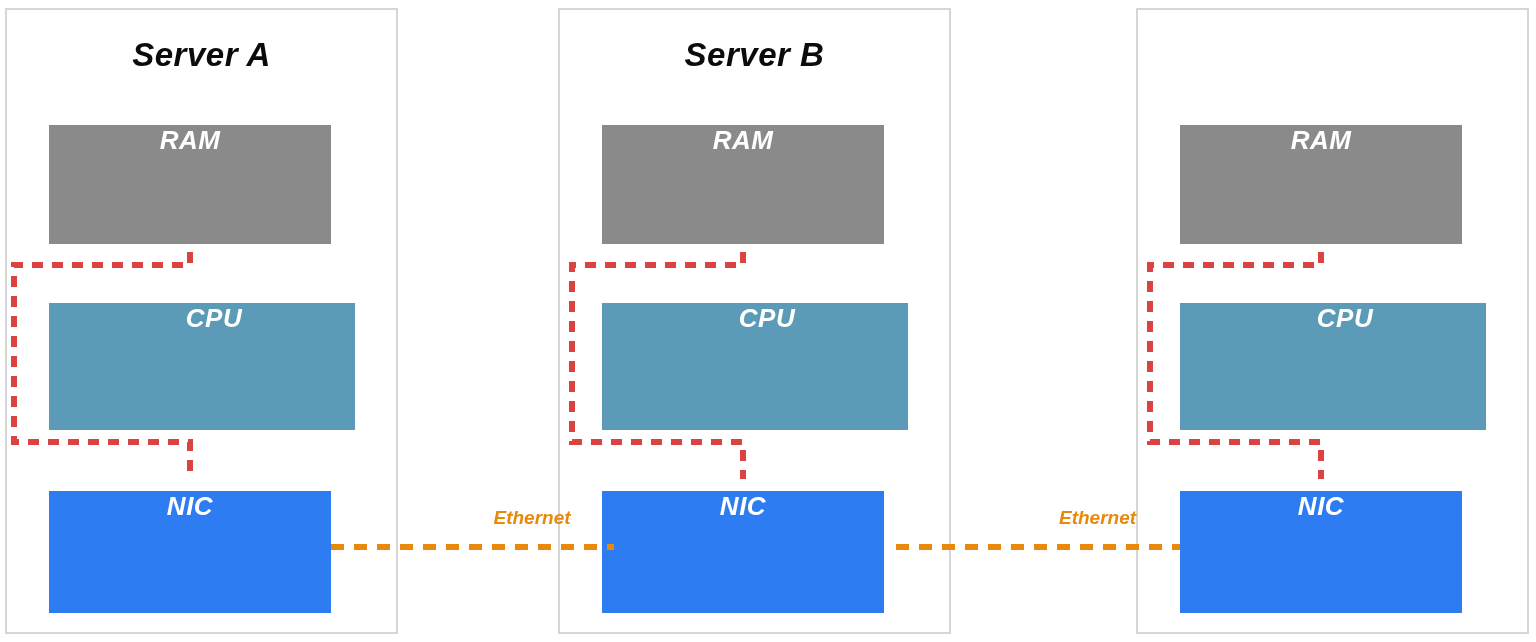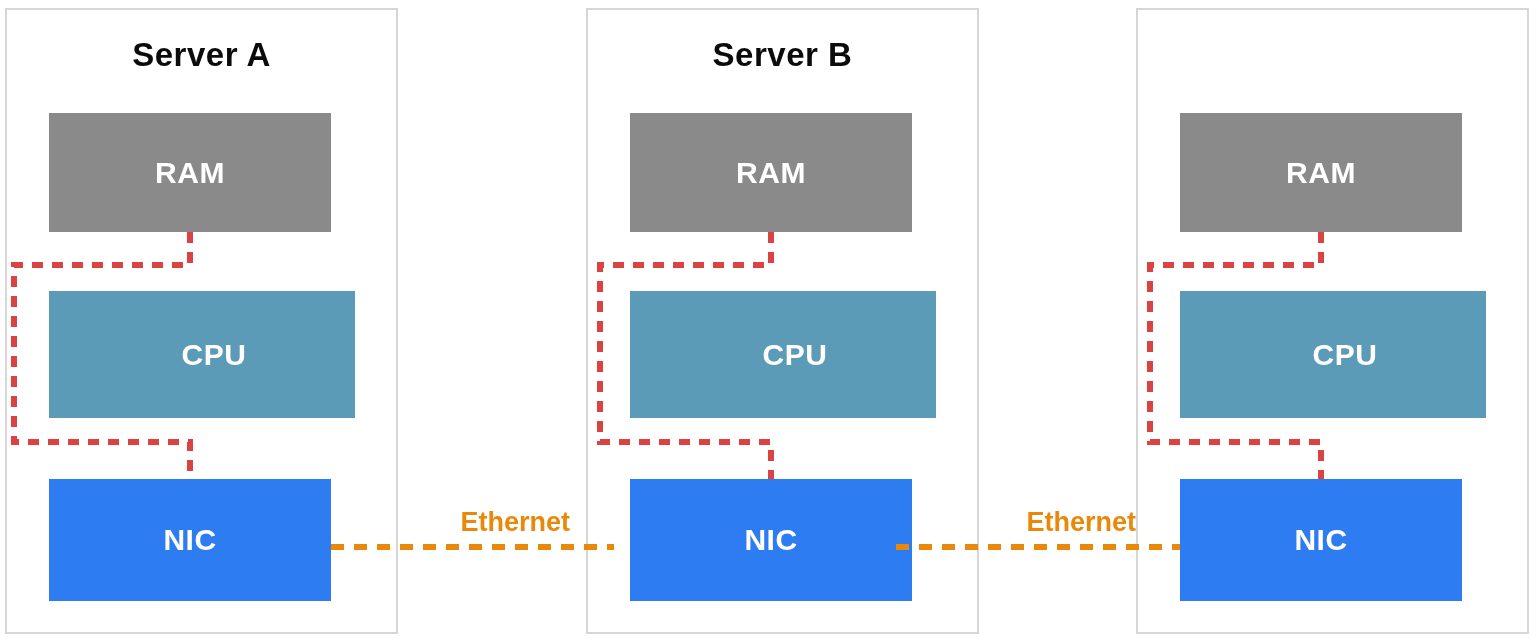--- a/index.html
+++ b/index.html
@@ -6,54 +6,56 @@
   body {
     width: 1536px; height: 642px;
     background: #ffffff;
     font-family: "Liberation Sans", sans-serif;
     overflow: hidden;
   }
   .canvas {
     position: relative;
     width: 1325px; height: 642px;
     background: #ffffff;
+    font-style: italic;
   }
   .server-card {
     position: absolute;
     top: 8px;
     width: 393px; height: 626px;
     background: #ffffff;
     border: 2px solid #d6d6d6;
     box-sizing: border-box;
   }
   .card-a { left: 5px; }
-  .card-b { left: 586px; }
+  .card-b { left: 558px; }
   .card-c { left: 1136px; }
 
   .server-title {
     position: absolute;
     top: 26px; left: 0; right: 0;
     text-align: center;
     font-size: 33px;
     font-weight: bold;
     color: #0b0b0b;
     letter-spacing: 0.5px;
   }
 
   .comp {
     position: absolute;
     left: 42px;
     width: 282px;
     display: flex;
-    align-items: center;
+    align-items: flex-start;
     justify-content: center;
     color: #ffffff;
     font-weight: bold;
-    font-size: 30px;
+    font-size: 26px;
     letter-spacing: 0.5px;
+    margin-top: 12px;
   }
   .comp-ram { top: 103px; height: 119px; }
   .comp-cpu { top: 281px; height: 127px; padding-left: 24px; }
   .comp-nic { top: 469px; height: 122px; }
 
   .bus-svg {
     position: absolute;
     top: 0; left: 0;
     width: 389px; height: 622px;
     pointer-events: none;
@@ -72,23 +74,24 @@
   .eth-line-1 { left: 331px; top: 540px; width: 283px; }
   .eth-line-2 { left: 896px; top: 540px; width: 284px; }
   .eth-line {
     stroke-width: 6;
     stroke-dasharray: 13 10;
   }
 
   .eth-label {
     position: absolute;
     top: 507px;
-    text-align: right;
-    font-size: 27px;
+    text-align: center;
+    font-size: 19px;
     font-weight: bold;
+    margin-left: 48px;
   }
   .eth-label-1 { left: 398px; width: 172px; }
   .eth-label-2 { left: 963px; width: 173px; }
 </style>
 </head>
 <body>
 
 <div class="canvas">
 
   <div class="server-card card-a">

